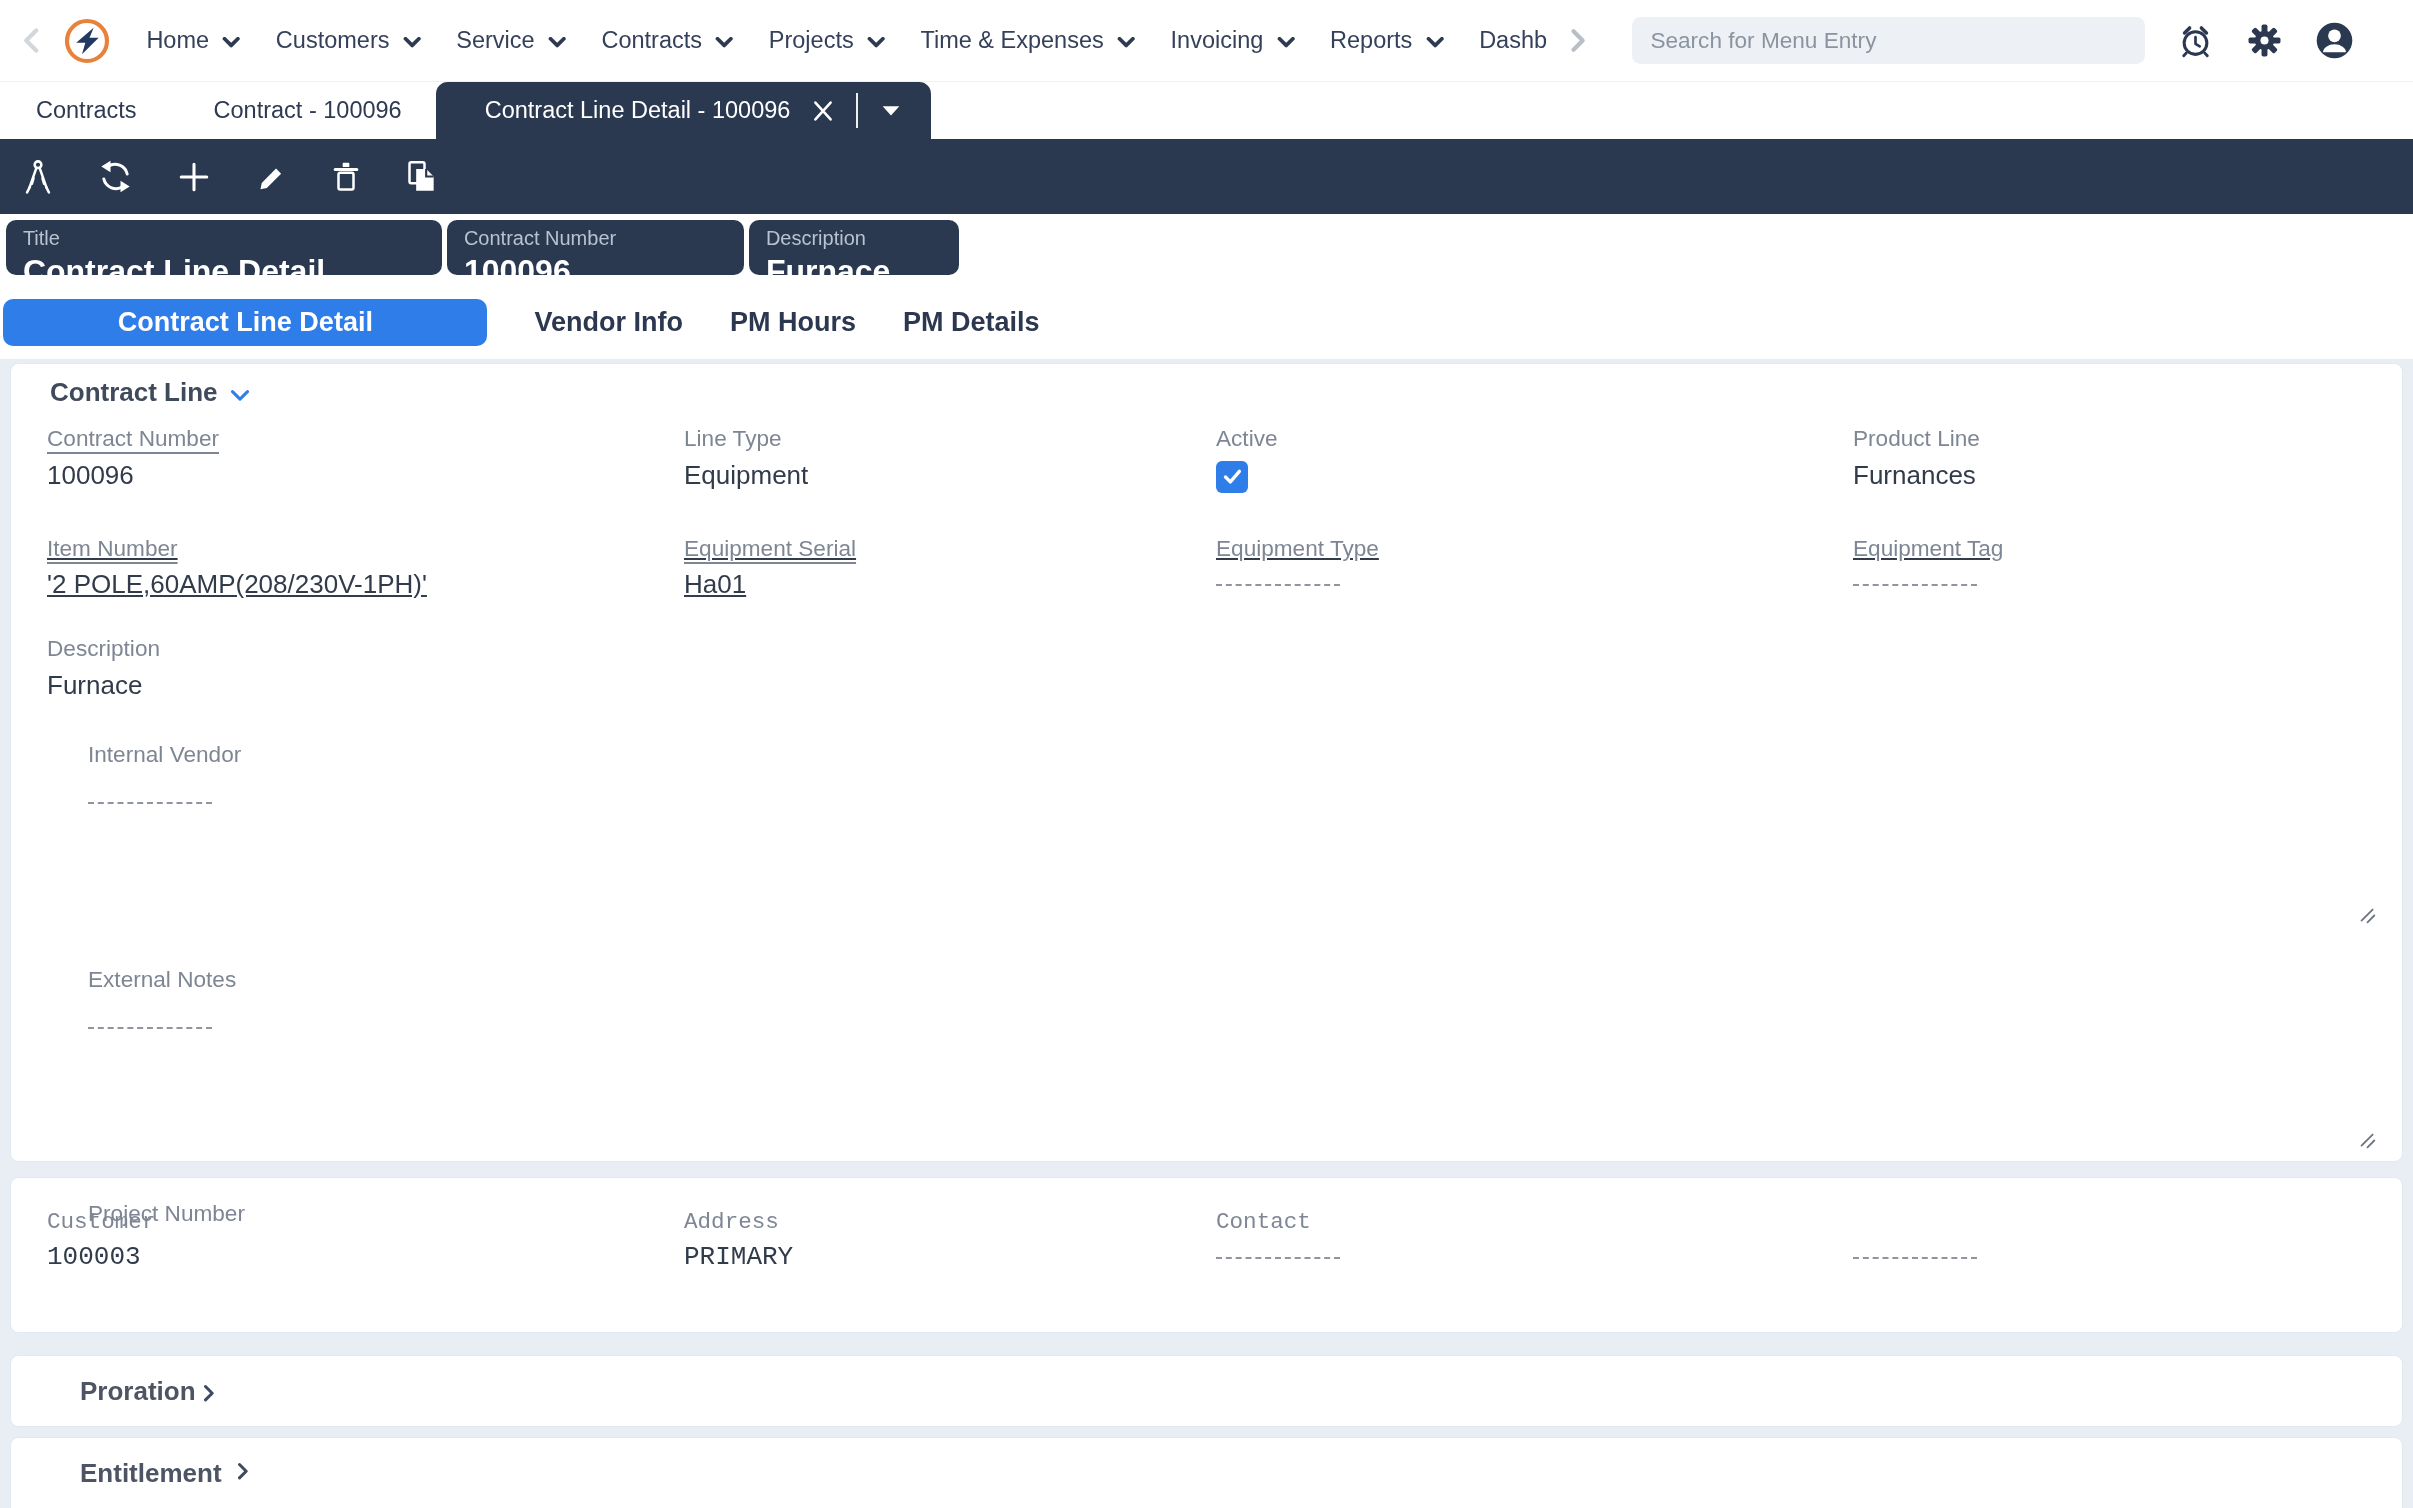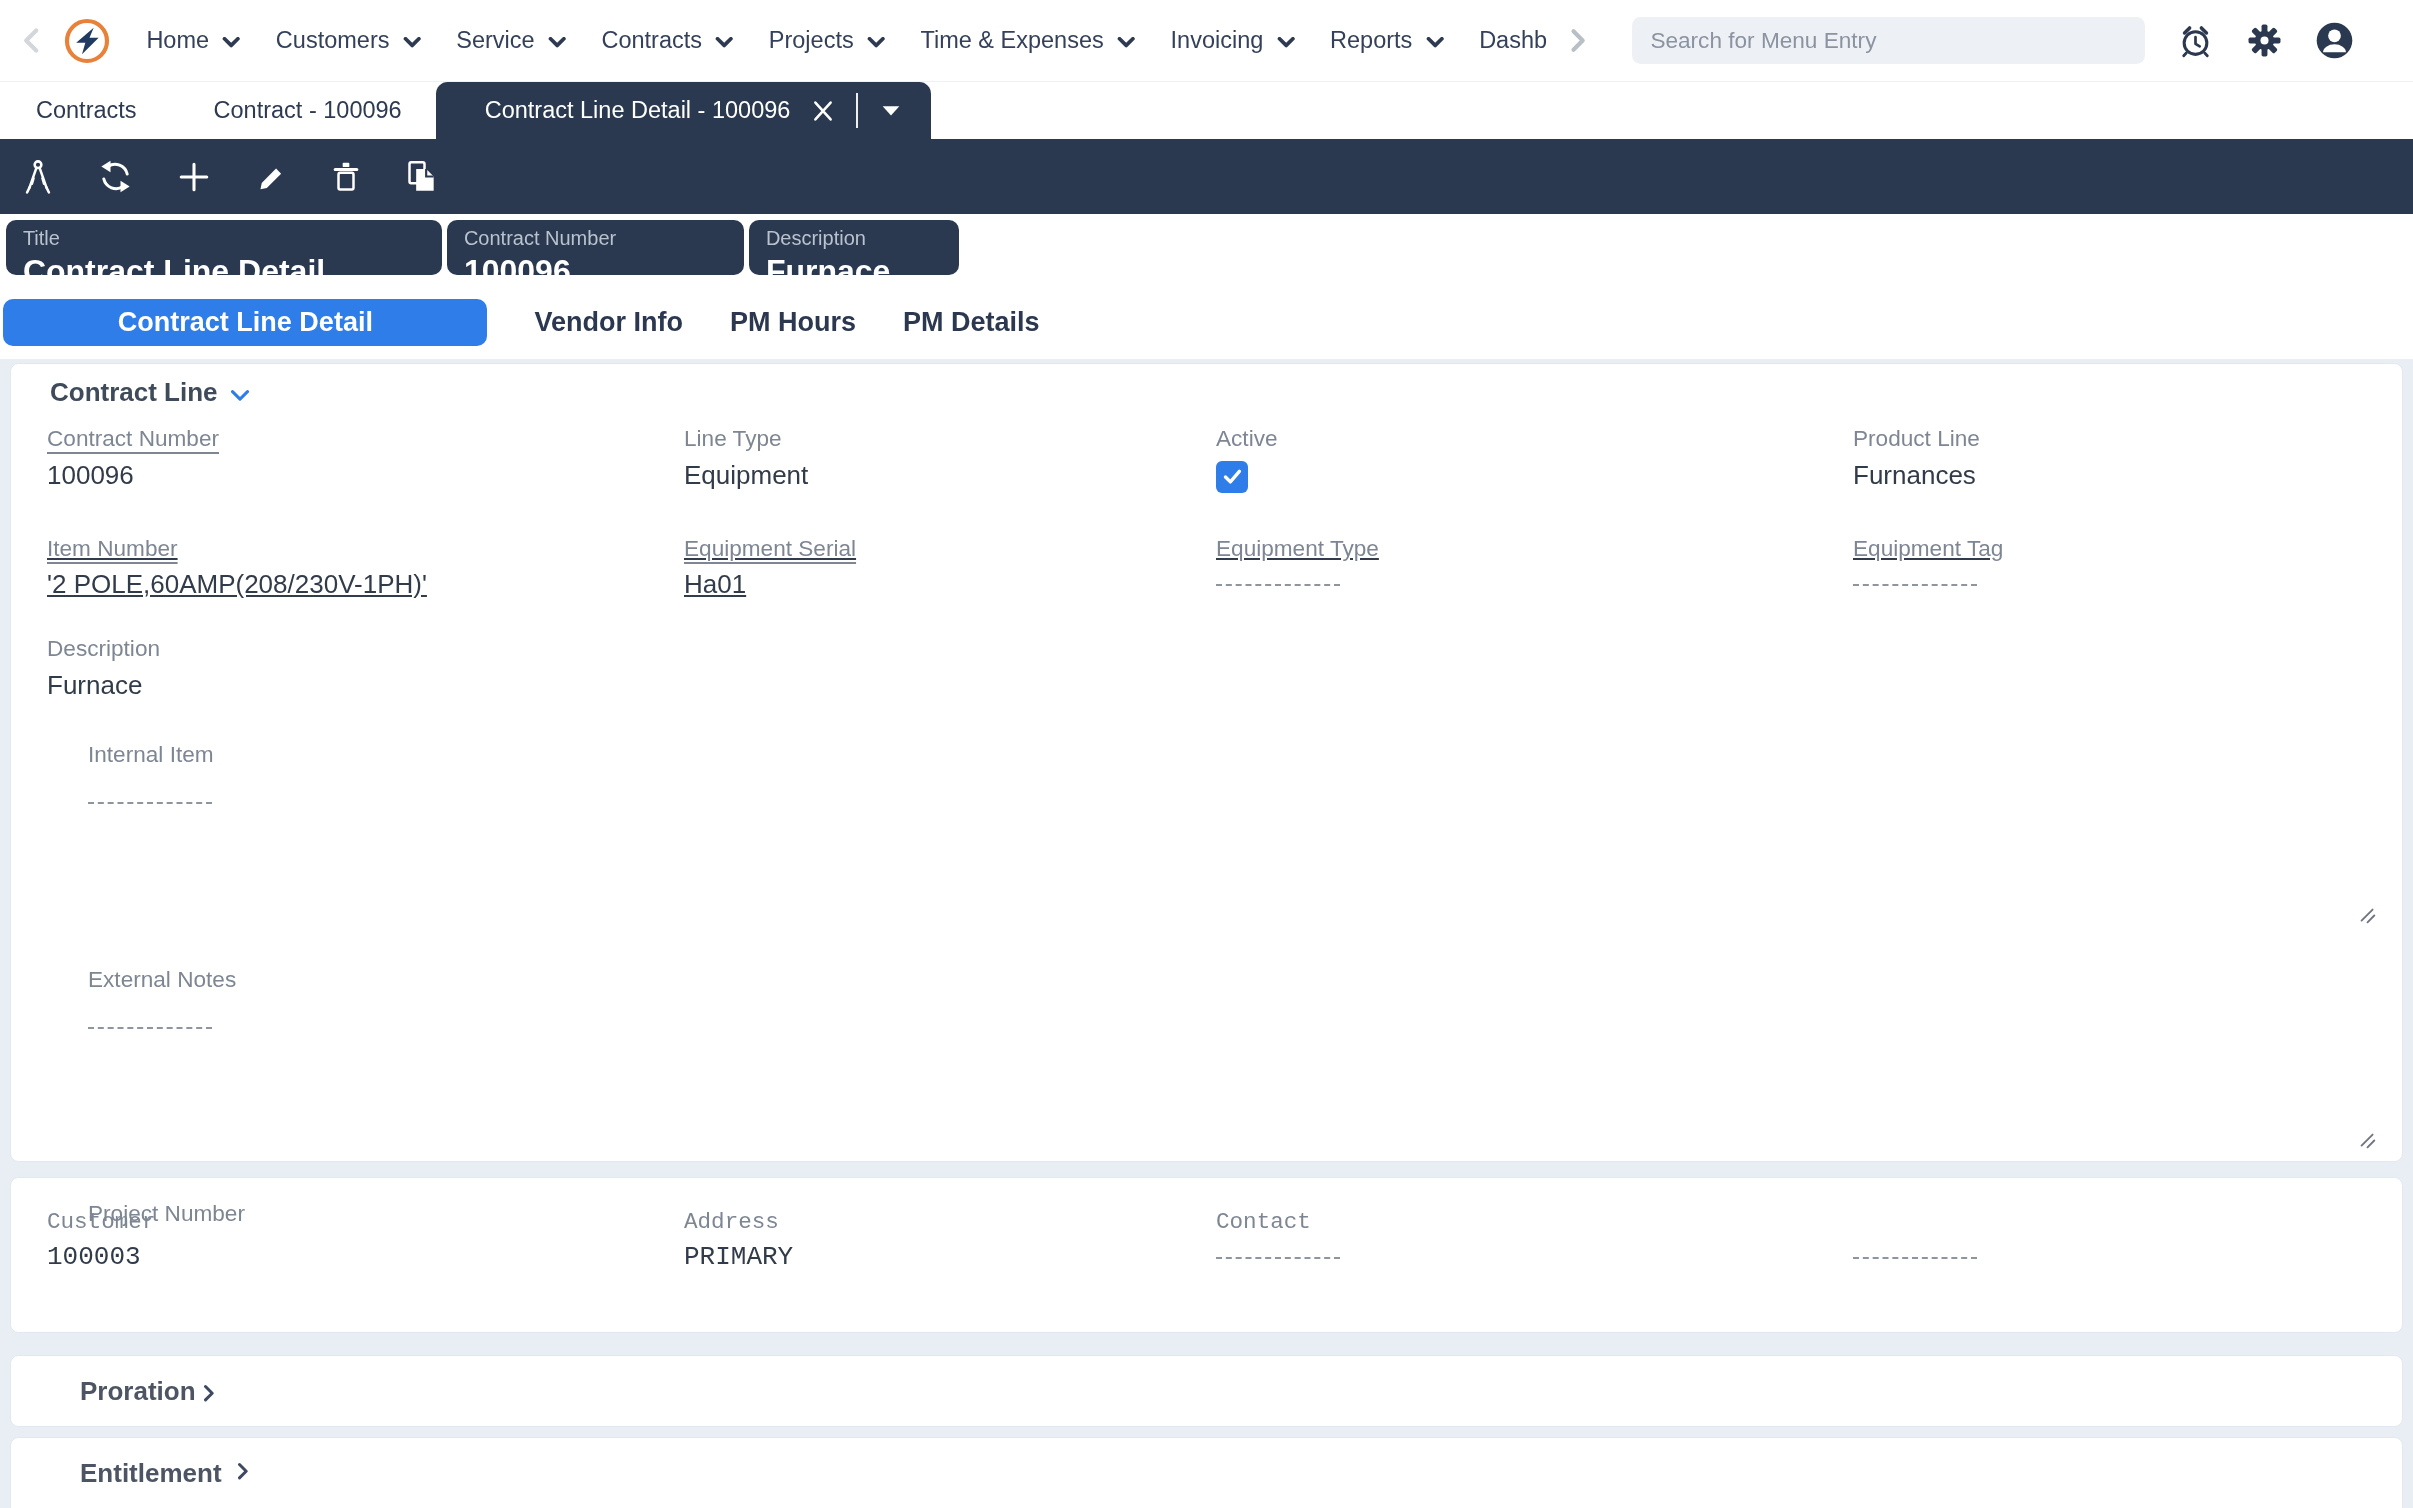--- a/index.html
+++ b/index.html
@@ -337,21 +337,21 @@
       </div>
     </div>
 
     <div class="fgrid g3">
       <div>
         <div class="flabel">Description</div>
         <div class="fvalue">Furnace</div>
       </div>
     </div>
 
-    <div class="flabel notes-label">Internal Item</div>
+    <div class="flabel notes-label">Internal Vendor</div>
     <div class="notes-area">
       <div class="dashes"></div>
       <span class="grip">
         <svg width="17" height="17" viewBox="0 0 20 20">
             <path d="M3 16 L16 3 M10 18 L18 10" stroke="#70767f" stroke-width="2.2" stroke-linecap="round"></path>
           </svg>
       </span>
     </div>
 
     <div class="flabel notes-label">External Notes</div>

